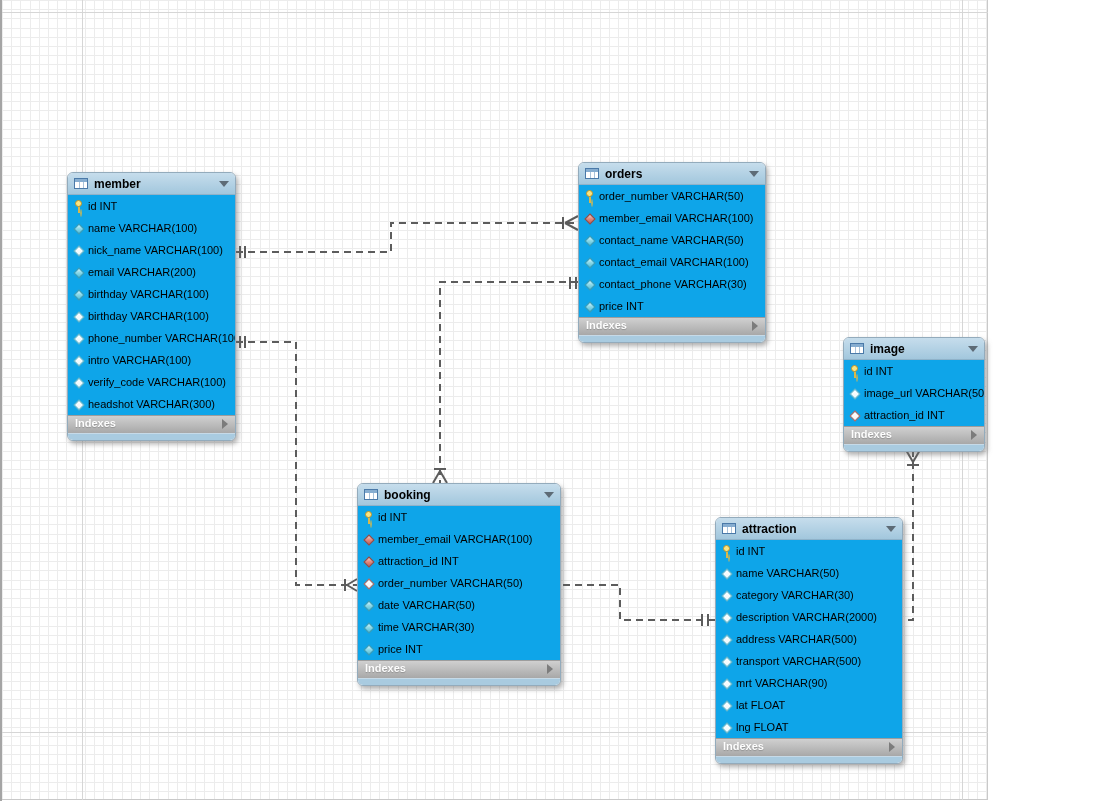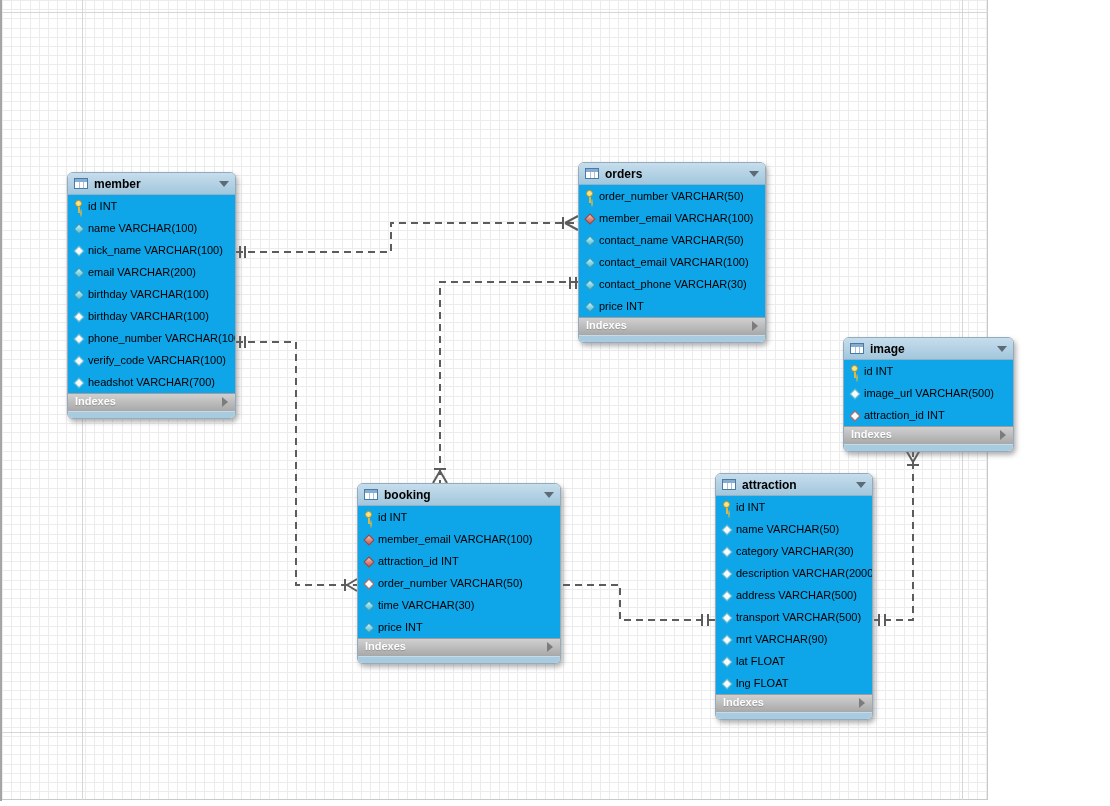--- a/index.html
+++ b/index.html
@@ -157,25 +157,29 @@
     <div class="tbl-row">
         <span class="col-icon" data-icon="col-null"></span>
         <span class="col-label">birthday VARCHAR(100)</span>
       </div>
     <div class="tbl-row">
         <span class="col-icon" data-icon="col-null"></span>
         <span class="col-label">phone_number VARCHAR(100)</span>
       </div>
     <div class="tbl-row">
         <span class="col-icon" data-icon="col-null"></span>
+        <span class="col-label">intro VARCHAR(100)</span>
+      </div>
+    <div class="tbl-row">
+        <span class="col-icon" data-icon="col-null"></span>
         <span class="col-label">verify_code VARCHAR(100)</span>
       </div>
     <div class="tbl-row">
         <span class="col-icon" data-icon="col-null"></span>
-        <span class="col-label">headshot VARCHAR(700)</span>
+        <span class="col-label">headshot VARCHAR(300)</span>
       </div>
   </div>
   <div class="tbl-indexes">
     <span class="lbl">Indexes</span>
     <span class="tri-right"></span>
   </div>
   <div class="tbl-bottom"></div>
 </div>
 
 <div class="table-figure" style="left:578px; top:162px; width:188px">
@@ -210,21 +214,21 @@
         <span class="col-label">price INT</span>
       </div>
   </div>
   <div class="tbl-indexes">
     <span class="lbl">Indexes</span>
     <span class="tri-right"></span>
   </div>
   <div class="tbl-bottom"></div>
 </div>
 
-<div class="table-figure" style="left:843px; top:337px; width:171px">
+<div class="table-figure" style="left:843px; top:337px; width:142px">
   <div class="tbl-header">
     <span class="table-icon"></span>
     <span class="tbl-title">image</span>
     <span class="tri-down"></span>
   </div>
   <div class="tbl-body">
     <div class="tbl-row">
         <span class="col-icon" data-icon="pk"></span>
         <span class="col-label">id INT</span>
       </div>
@@ -262,35 +266,39 @@
     <div class="tbl-row">
         <span class="col-icon" data-icon="fk"></span>
         <span class="col-label">attraction_id INT</span>
       </div>
     <div class="tbl-row">
         <span class="col-icon" data-icon="fk-null"></span>
         <span class="col-label">order_number VARCHAR(50)</span>
       </div>
     <div class="tbl-row">
         <span class="col-icon" data-icon="col"></span>
+        <span class="col-label">date VARCHAR(50)</span>
+      </div>
+    <div class="tbl-row">
+        <span class="col-icon" data-icon="col"></span>
         <span class="col-label">time VARCHAR(30)</span>
       </div>
     <div class="tbl-row">
         <span class="col-icon" data-icon="col"></span>
         <span class="col-label">price INT</span>
       </div>
   </div>
   <div class="tbl-indexes">
     <span class="lbl">Indexes</span>
     <span class="tri-right"></span>
   </div>
   <div class="tbl-bottom"></div>
 </div>
 
-<div class="table-figure" style="left:715px; top:473px; width:158px">
+<div class="table-figure" style="left:715px; top:517px; width:188px">
   <div class="tbl-header">
     <span class="table-icon"></span>
     <span class="tbl-title">attraction</span>
     <span class="tri-down"></span>
   </div>
   <div class="tbl-body">
     <div class="tbl-row">
         <span class="col-icon" data-icon="pk"></span>
         <span class="col-label">id INT</span>
       </div>

